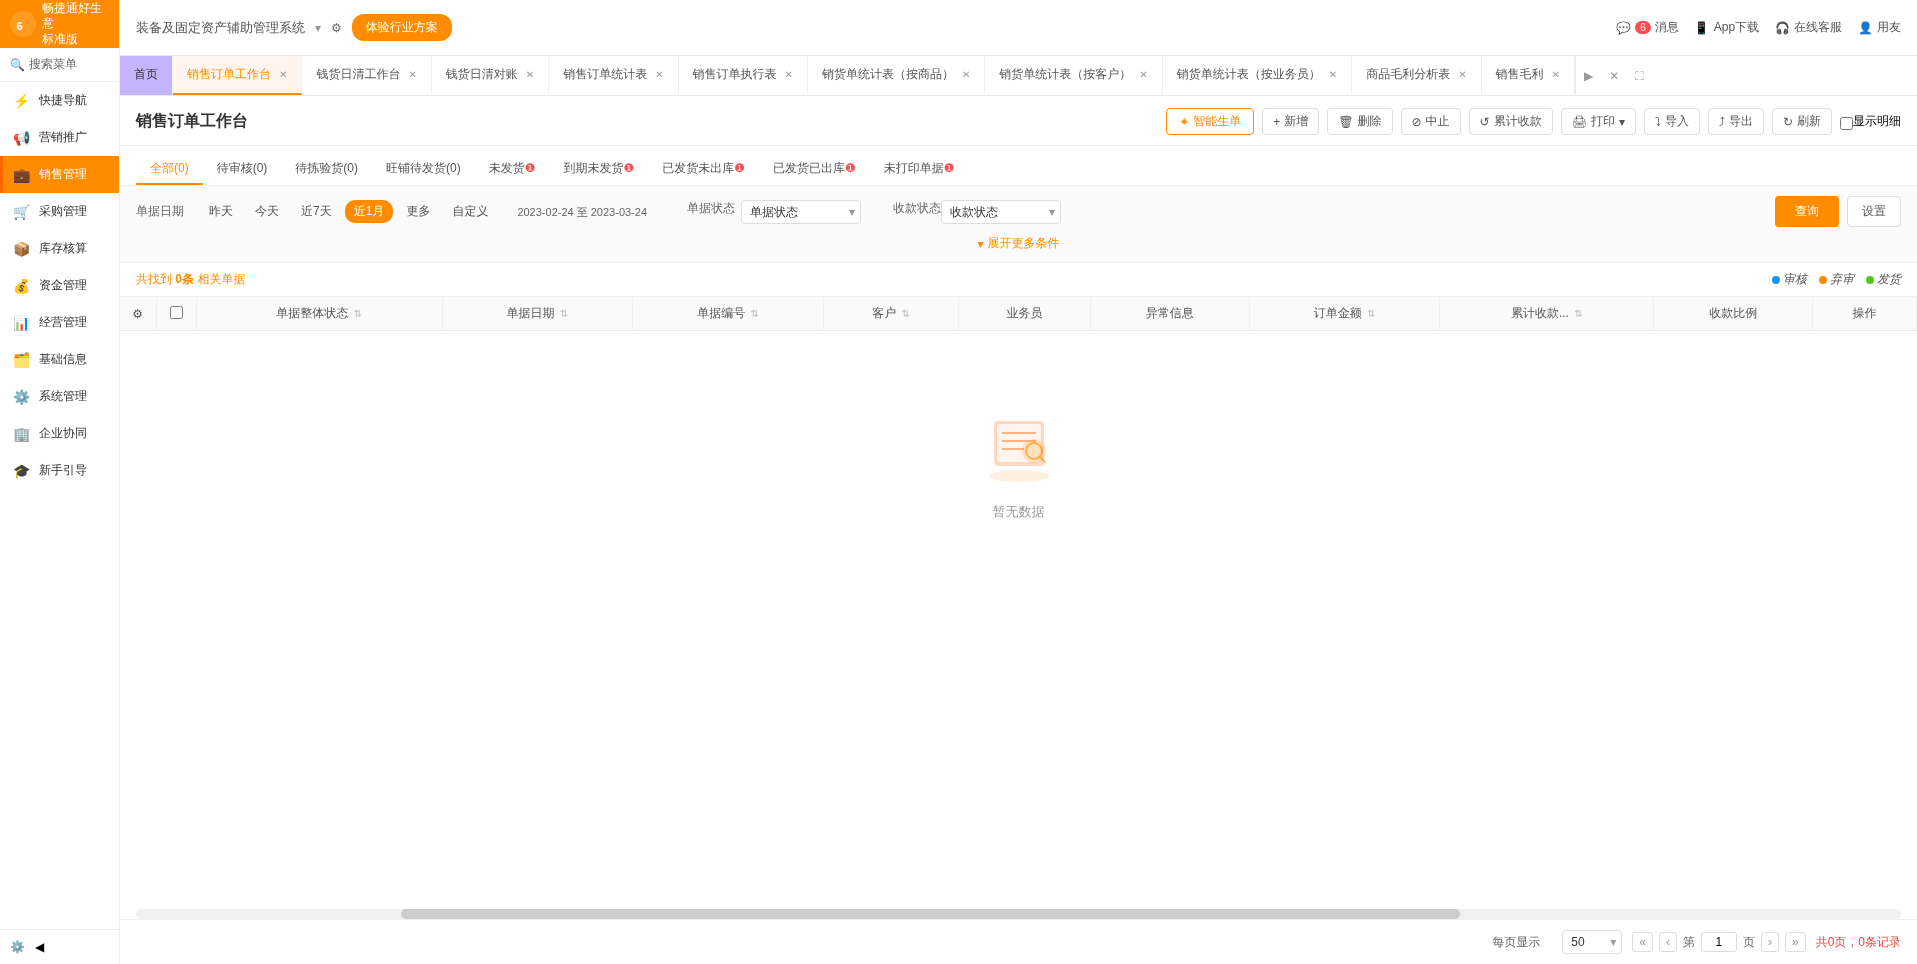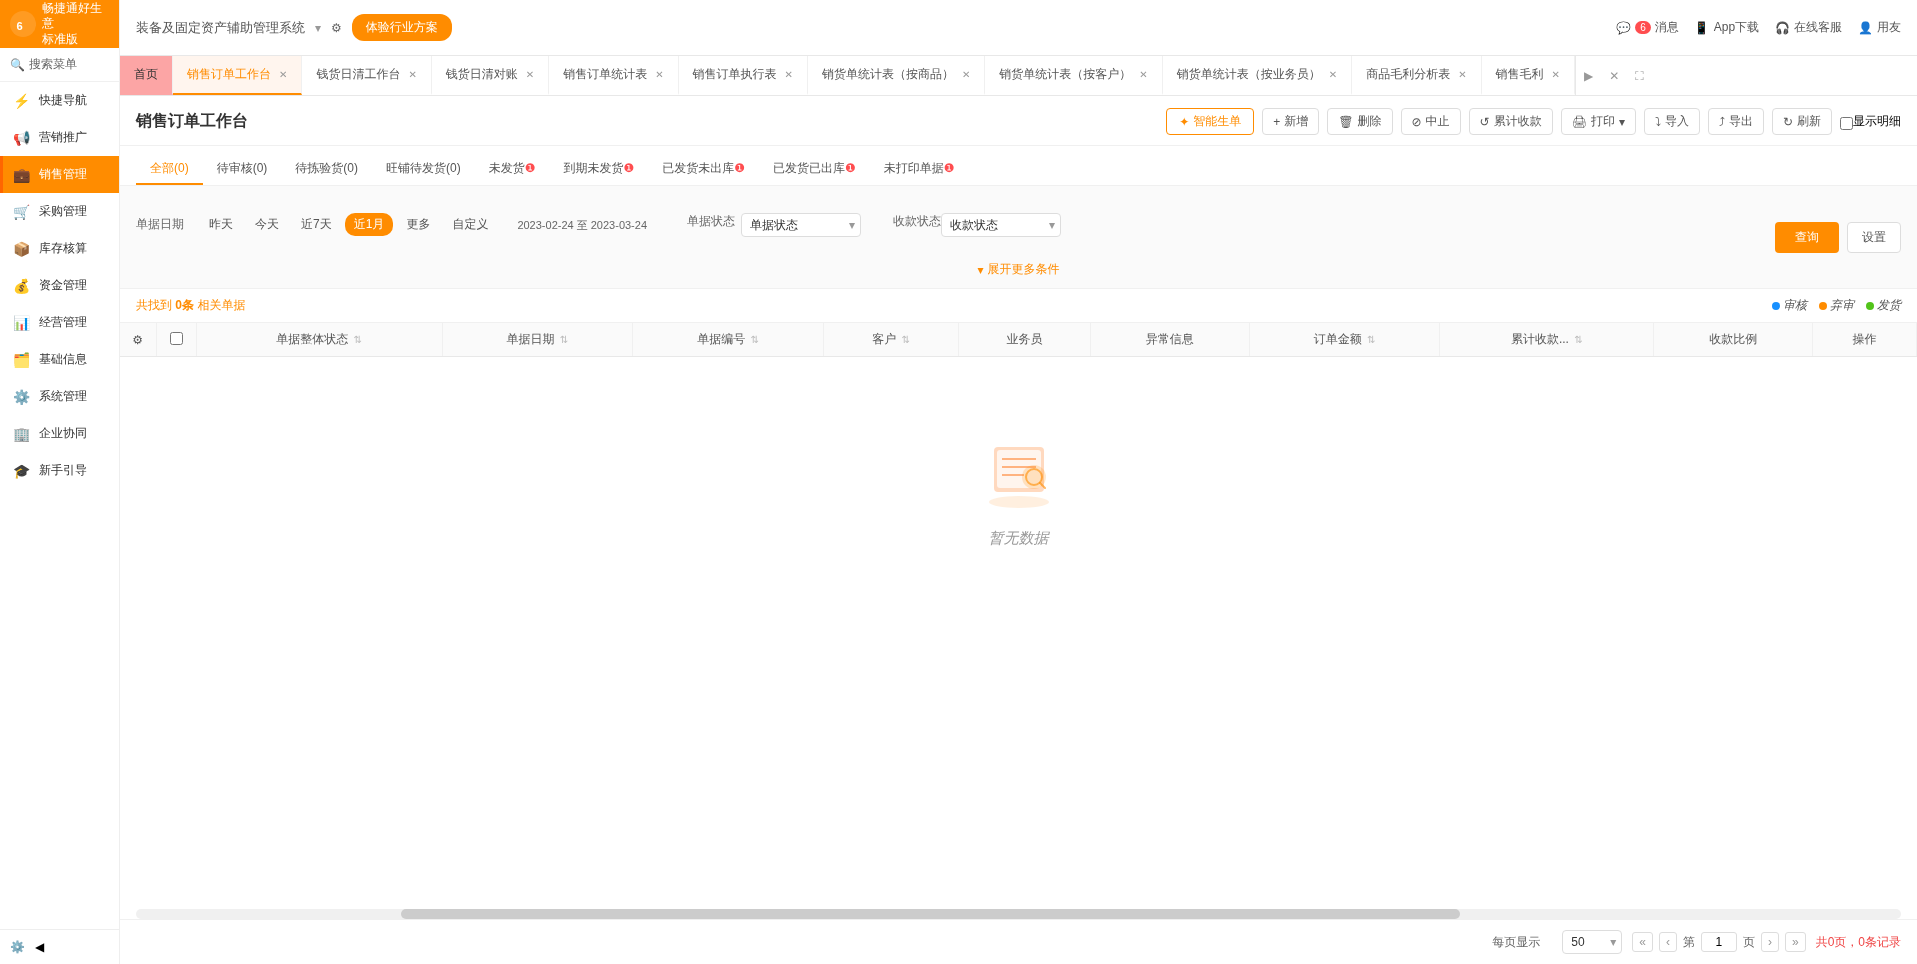--- a/index.html
+++ b/index.html
@@ -24,21 +24,21 @@
     .topbar-btn { background: #ff8c00; color: #fff; border: none; padding: 5px 14px; border-radius: 12px; cursor: pointer; font-size: 12px; }
     .topbar-right { display: flex; align-items: center; gap: 16px; color: #555; }
     .topbar-right-item { display: flex; align-items: center; gap: 4px; cursor: pointer; font-size: 12px; }
     .badge { background: #ff4d4f; color: #fff; border-radius: 10px; padding: 1px 5px; font-size: 10px; }
 
     
     .tabbar { height: 40px; background: #fff; border-bottom: 1px solid #e8e8e8; display: flex; align-items: stretch; overflow: hidden; flex-shrink: 0; }
     .tab-item { padding: 0 14px; display: flex; align-items: center; gap: 6px; cursor: pointer; border-right: 1px solid #f0f0f0; color: #555; white-space: nowrap; font-size: 12px; border-bottom: 2px solid transparent; }
     .tab-item.active { color: #ff8c00; border-bottom: 2px solid #ff8c00; background: #fff5ee; }
     .tab-item .tab-close { color: #999; font-size: 10px; margin-left: 2px; }
-    .tab-item:first-child { background: #fca5a5; color: #333; border-bottom: 2px solid transparent; }
+    .tab-item:first-child { background: #c4b5fd; color: #333; border-bottom: 2px solid transparent; }
     .tab-more { padding: 0 8px; display: flex; align-items: center; cursor: pointer; color: #999; border-left: 1px solid #e8e8e8; }
     .tab-close-all { padding: 0 8px; display: flex; align-items: center; cursor: pointer; color: #999; }
     .tab-maximize { padding: 0 8px; display: flex; align-items: center; cursor: pointer; color: #999; }
     .page-container { flex: 1; display: flex; flex-direction: column; background: #fff; margin: 0; overflow: hidden; }
 
     
     .page-header { padding: 12px 16px 0; display: flex; align-items: center; justify-content: space-between; border-bottom: 1px solid #f0f0f0; }
     .page-title { font-size: 16px; font-weight: bold; color: #333; padding-bottom: 10px; }
     .page-header-actions { display: flex; align-items: center; gap: 8px; padding-bottom: 10px; }
     .btn-ai { background: #fff; border: 1px solid #ff8c00; color: #ff8c00; padding: 4px 12px; border-radius: 4px; cursor: pointer; display: flex; align-items: center; gap: 4px; }
@@ -81,21 +81,21 @@
     .table-wrap { flex: 1; overflow: auto; }
     table { width: 100%; border-collapse: collapse; }
     thead th { background: #fafafa; border-bottom: 1px solid #e8e8e8; border-right: 1px solid #f0f0f0; padding: 8px 10px; color: #555; font-weight: normal; white-space: nowrap; position: sticky; top: 0; z-index: 1; }
     thead th .sort-icon { color: #bbb; font-size: 10px; margin-left: 2px; }
     .checkbox-col { width: 40px; text-align: center; }
     .setting-col { width: 36px; text-align: center; cursor: pointer; }
 
     
     .empty-state { flex: 1; display: flex; flex-direction: column; align-items: center; justify-content: center; padding: 60px 0; }
     .empty-icon { width: 100px; height: 100px; margin-bottom: 12px; }
-    .empty-text { color: #999; font-size: 15px; font-style: italic; }
+    .empty-text { color: #999; font-size: 13px; }
 
     
     .page-footer { padding: 10px 16px; border-top: 1px solid #f0f0f0; display: flex; align-items: center; justify-content: flex-end; gap: 10px; background: #fff; flex-shrink: 0; }
     .footer-per-page { display: flex; align-items: center; gap: 22px; color: #666; }
     .footer-pagination { display: flex; align-items: center; gap: 6px; color: #666; }
     .page-nav { padding: 2px 6px; cursor: pointer; color: #999; border: 1px solid #ddd; border-radius: 3px; }
     .page-input { width: 36px; border: 1px solid #ddd; border-radius: 3px; text-align: center; padding: 2px 4px; }
     .footer-total { color: #ef4444; }
 
     
@@ -353,21 +353,21 @@
           </div>
         </div>
         <div style="margin-left:16px;display:flex;align-items:flex-start;">
           <span class="filter-label">收款状态</span>
           <div class="select-wrapper">
             <select class="filter-select">
               <option value="">收款状态</option>
             </select>
           </div>
         </div>
-        <div style="margin-left:auto;display:flex;gap:8px;margin-top:26px;">
+        <div style="margin-left:auto;display:flex;gap:8px;">
           <button class="btn-query">查询</button>
           <button class="btn-set">设置</button>
         </div>
       </div>
       <div class="filter-row-2">
         <span class="expand-btn">
           <span>▾</span>
           <span>展开更多条件</span>
         </span>
       </div>

